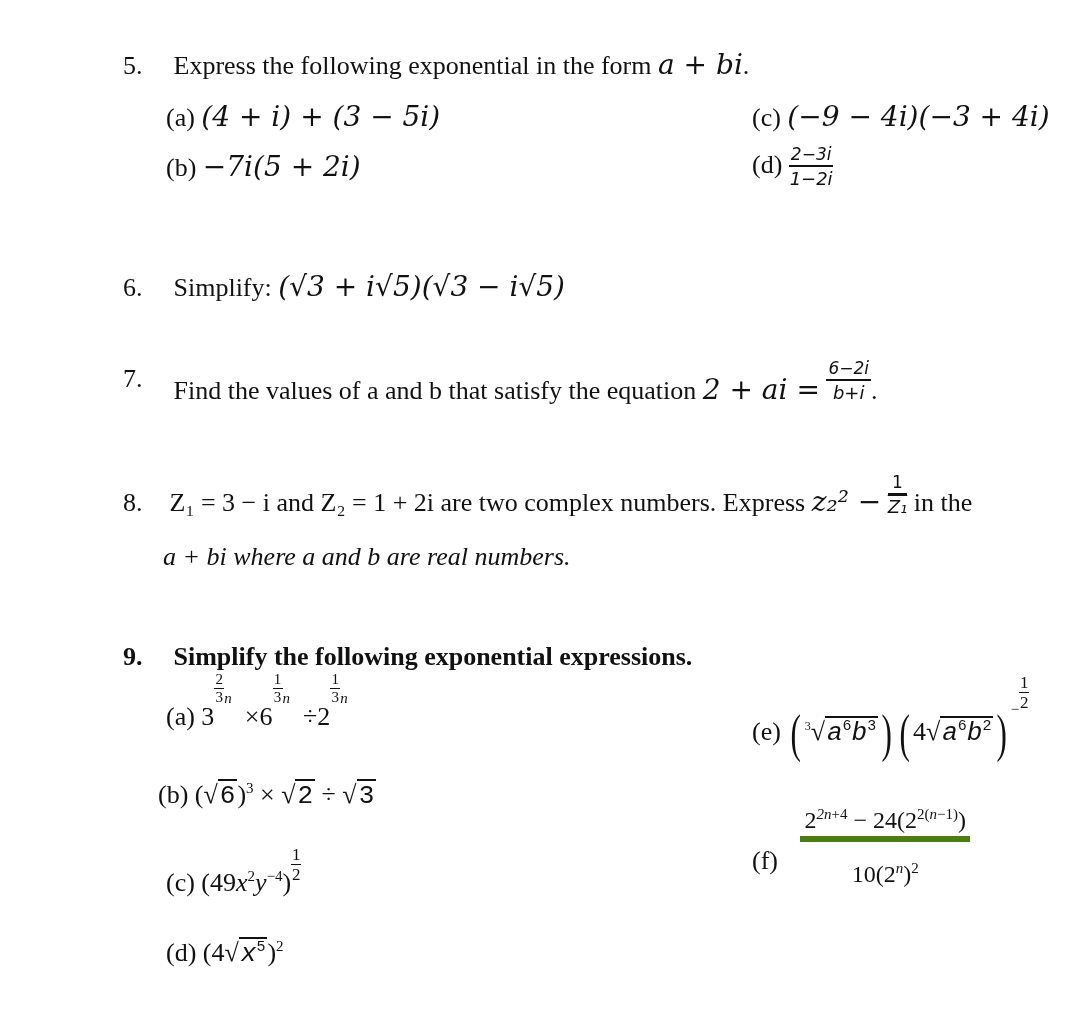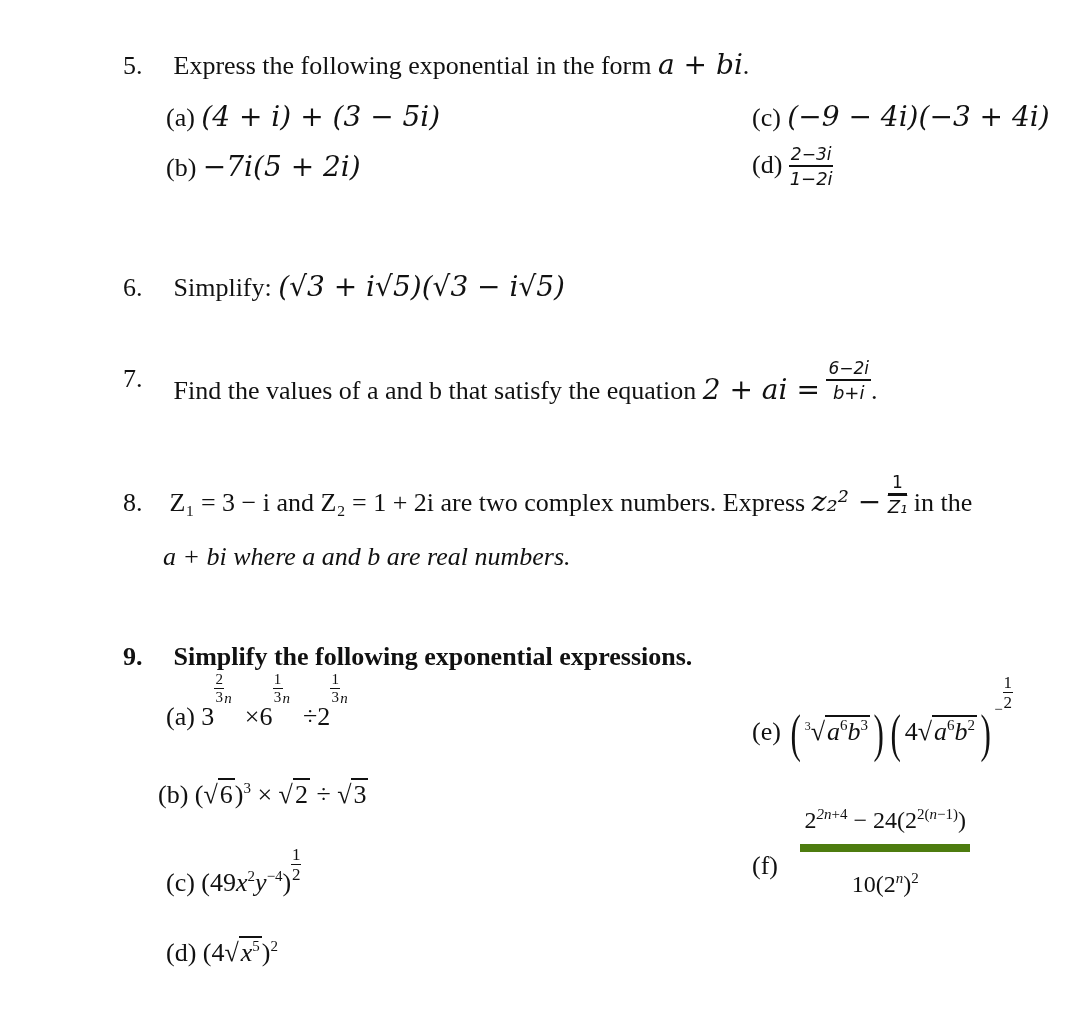--- a/index.html
+++ b/index.html
@@ -4,21 +4,21 @@
 <style>
   html, body { margin:0; padding:0; background:#ffffff; }
   body { width:1079px; height:1022px; position:relative; overflow:hidden;
          font-family:"Liberation Serif", "DejaVu Serif", serif; color:#111; font-size:26px; }
   .abs { position:absolute; white-space:nowrap; }
   .m { font-style:italic; font-family:"DejaVu Serif","Liberation Serif",serif; font-size:28px; }
   .frac { display:inline-block; vertical-align:middle; text-align:center; line-height:1; }
   .frac .n { display:block; font-size:17px; padding:0 2px 2px 2px; border-bottom:2px solid #111; font-family:"DejaVu Sans","Liberation Sans",sans-serif; }
   .frac .d { display:block; font-size:18px; padding-top:3px; font-family:"DejaVu Sans","Liberation Sans",sans-serif; }
   .frac .it { font-style:italic; }
-  .sqrt { display:inline-block; }
+  .sqrt { display:inline-block;font-family:Liberation Mono, monospace; }
   .sqrt .rad { border-top:2px solid #111; padding:0 2px; }
   sup { font-size:15px; vertical-align:super; line-height:0; }
   .big-paren { font-size:52px; font-weight:lighter; vertical-align:middle; line-height:1; transform:scaleX(0.6); display:inline-block; }
   .tinyfrac { display:inline-block; text-align:center; line-height:1; vertical-align:top; font-size:15px; }
   .tinyfrac span { display:block; }
   .tinyfrac .bar { border-top:1px solid #111; width:10px; margin:1px auto; }
 </style>
 </head>
 <body>
 
@@ -115,16 +115,16 @@
 <div class="abs" style="left:752px; top:700px;">
   <span style="position:relative; top:8px;">(e)</span>
   <span style="position:relative; top:8px;">
     <span class="big-paren">(</span><sup style="font-size:12px;">3</sup>√<span class="sqrt"><span class="rad"><i>a</i><sup>6</sup><i>b</i><sup>3</sup></span></span><span class="big-paren">)</span><span class="big-paren">(</span>4√<span class="sqrt"><span class="rad"><i>a</i><sup>6</sup><i>b</i><sup>2</sup></span></span><span class="big-paren">)</span><span style="position:relative; top:-26px; font-size:15px;">−</span><span class="tinyfrac" style="position:relative; top:-34px; font-size:17px;"><span>1</span><span class="bar"></span><span>2</span></span>
   </span>
 </div>
 
 <div class="abs" style="left:752px; top:808px;">
   <span style="position:relative; top:16px;">(f)</span>
   <span class="frac" style="margin-left:16px;">
-    <span style="display:block; font-size:24px; padding:0 4px 12px 4px; border-bottom:8px solid #4d7c0f; font-family:'Liberation Serif',serif;">2<sup><i>2n</i>+4</sup> − 24(2<sup>2(<i>n</i>−1)</sup>)</span>
+    <span style="display:block; font-size:24px; padding:0 4px 4px 4px; border-bottom:6px solid #4d7c0f; font-family:'Liberation Serif',serif;">2<sup><i>2n</i>+4</sup> − 24(2<sup>2(<i>n</i>−1)</sup>)</span>
     <span style="display:block; font-size:24px; padding-top:20px; font-family:'Liberation Serif',serif;">10(2<sup><i>n</i></sup>)<sup>2</sup></span>
   </span>
 </div>
 
 </body></html>

